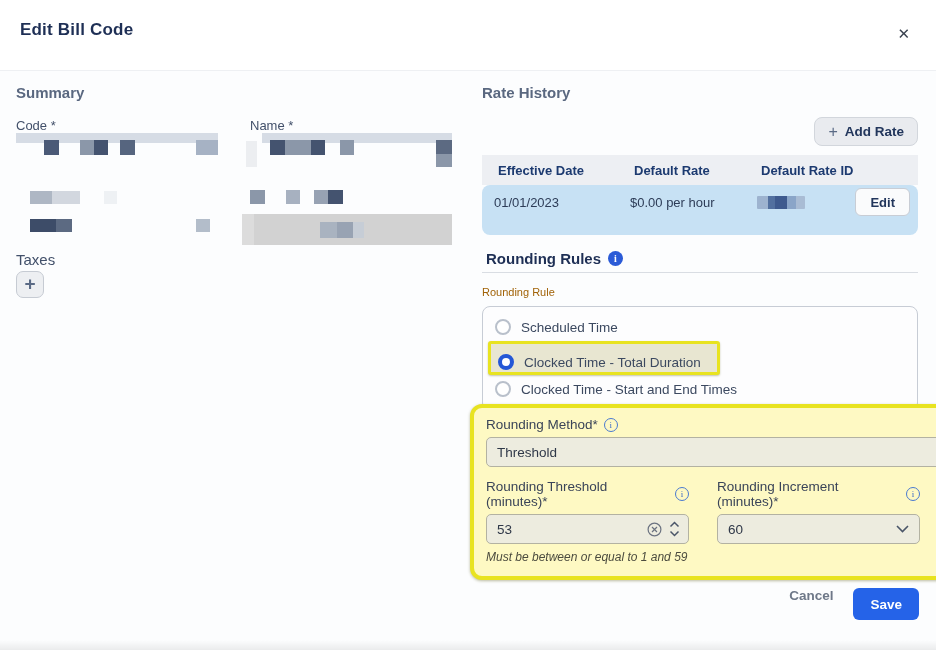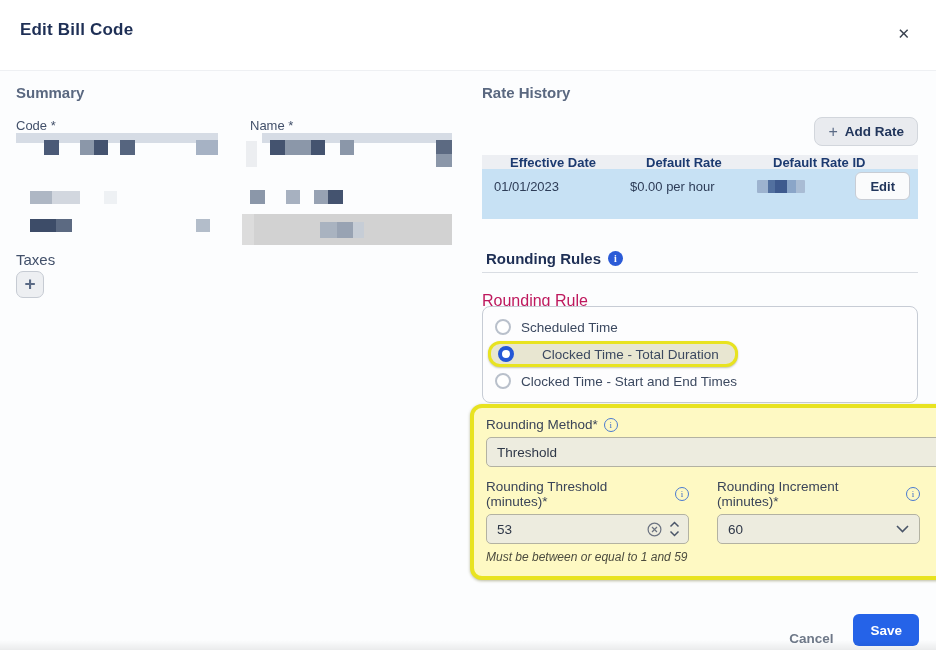--- a/index.html
+++ b/index.html
@@ -39,65 +39,65 @@
   .checkbox { width:20px; height:20px; background:#fff; border:1.5px solid #9aa4b2; border-radius:7px; }
   .check-label { font-size:13.5px; font-weight:bold; color:#3d4a60; }
 
   
   .add-rate-row { position:absolute; top:45px; right:0; }
   .btn-add { display:flex; align-items:center; gap:7px; background:#e9ebef; border:1px solid #d2d6dc;
     border-radius:8px; height:29px; padding:0 13px; cursor:pointer; font-size:13.5px; font-weight:bold; color:#22365c; }
   .btn-add .plus { color:#5a6a85; font-size:16px; font-weight:normal; }
 
   .table { position:absolute; top:83px; left:0; width:436px; }
-  .t-head { display:grid; grid-template-columns:136px 127px 1fr; background:#edeff3; height:14px; align-items:center; padding:0 28px; }
+  .t-head { display:grid; grid-template-columns:136px 127px 1fr; background:#edeff3; height:30px; align-items:center; padding:0 16px; }
   .t-head div { font-size:13px; font-weight:bold; color:#1c3a70; }
-  .t-row { display:grid; grid-template-columns:136px 127px 1fr auto; background:#c7e1f4; height:50px; align-items:center; padding:0 8px 16px 12px; }
+  .t-row { display:grid; grid-template-columns:136px 127px 1fr auto; background:#c7e1f4; height:50px; align-items:center; padding:0 8px 16px 12px;border-radius:8px; }
   .t-row .cell { font-size:13px; color:#2d3c57; }
   .redact-id { width:48px; height:13px; border-radius:1px;
     background:linear-gradient(90deg,#9db3cf 0 22%,#52709f 22% 38%,#3e5a8e 38% 62%,#8aa5c8 62% 82%,#a9bcd4 82% 100%); }
   .btn-edit { background:#fafbfc; border:1px solid #c8cdd5; border-radius:6px; height:28px; padding:0 14px;
     font-size:13px; font-weight:bold; color:#22365c; cursor:pointer; }
 
   .rr-head { position:absolute; top:178px; left:4px; right:0; display:flex; align-items:center; gap:7px; }
   .rr-title { font-size:15px; font-weight:bold; color:#1e2f55; }
   .info-filled { width:15px; height:15px; border-radius:50%; background:#2b5bd7; color:#fff; font-size:10px;
     font-weight:bold; display:flex; align-items:center; justify-content:center; font-family:"Liberation Serif", serif; }
   .rr-divider { position:absolute; top:200px; left:0; right:0; height:1px; background:#d9dde3; }
-  .rule-label { position:absolute; top:220px; font-size:16px; color:#be185d; }
+  .rule-label { position:absolute; top:214px; font-size:11px; color:#a16207; }
 
   .radio-box { position:absolute; top:234px; left:0; width:436px; border:1px solid #c7ccd5; border-radius:8px;
     background:#fdfdfe; padding:7px 0 8px 0; }
   .radio-row { display:flex; align-items:center; gap:10px; padding:5px 12px; cursor:pointer; }
   .radio { width:16px; height:16px; border-radius:50%; border:2px solid #b9c0cb; background:#fff; flex:none; }
   .radio.sel { border:4.5px solid #2457d6; }
   .radio-label { font-size:13.5px; color:#3c4960; }
-  .hl-pill { margin:1px 0 1px 5px; padding:2px 16px 2px 7px; border:3px solid #e8e320; border-radius:12px;
-    background:#e8e6d1; box-shadow:0 1px 2px rgba(90,90,20,.35); display:inline-flex; align-items:center; gap:28px;
+  .hl-pill { margin:1px 0 1px 5px; padding:10px 16px 2px 7px; border:3px solid #e8e320; border-radius:3px;
+    background:#e8e6d1; box-shadow:0 1px 2px rgba(90,90,20,.35); display:inline-flex; align-items:center; gap:10px;
     cursor:pointer; width:max-content; }
 
   .hl-panel { position:absolute; top:332px; left:-12px; width:532px; border:4px solid #e8e320; border-radius:12px;
     background:#fef9c3; box-shadow:0 1px 3px rgba(90,90,20,.4); padding:9px 12px 12px 12px; }
   .panel-label-row { display:flex; align-items:center; gap:6px; margin-bottom:5px; }
   .panel-label { font-size:13.5px; color:#3a4458; }
   .info-outline { width:14px; height:14px; border-radius:50%; border:1.2px solid #4a7ad0; color:#3a6ac6;
     font-size:9px; display:flex; align-items:center; justify-content:center; font-family:"Liberation Serif", serif; flex:none; }
   .sel-box { height:30px; background:#edecdf; border:1px solid #b3b2a2; border-radius:5px; display:flex;
     align-items:center; justify-content:space-between; padding:0 10px; cursor:pointer; }
   .sel-val { font-size:13.5px; color:#2f3848; }
   .two-col { display:flex; gap:28px; margin-top:12px; }
   .fcol { width:203px; }
   .num-wrap { height:30px; background:#edecdf; border:1px solid #b3b2a2; border-radius:5px; display:flex;
     align-items:center; padding:0 8px 0 10px; gap:7px; }
   .num-wrap input { flex:1; min-width:0; border:none; background:transparent; font-size:13.5px; color:#2f3848;
     font-family:"Liberation Sans", sans-serif; outline:none; }
   .clear-ic, .stepper { flex:none; cursor:pointer; display:flex; align-items:center; }
   .helper { margin-top:6px; font-size:12px; font-style:italic; color:#4c4c3f; }
 
-  .footer { position:absolute; bottom:4px; right:17px; display:flex; align-items:flex-end; gap:20px;margin-left:39px; }
+  .footer { position:absolute; bottom:30px; right:17px; display:flex; align-items:flex-start; gap:20px;margin-left:39px; }
   .btn-cancel { background:none; border:none; font-size:13.5px; font-weight:bold; color:#6e7888; cursor:pointer;
     font-family:"Liberation Sans", sans-serif; }
   .btn-save { background:#2563e8; border:none; border-radius:6px; height:32px; padding:0 17px; font-size:13.5px;
     font-weight:bold; color:#fff; cursor:pointer; font-family:"Liberation Sans", sans-serif; }
 
   svg { display:block; }
 </style>
 </head>
 <body>
 

